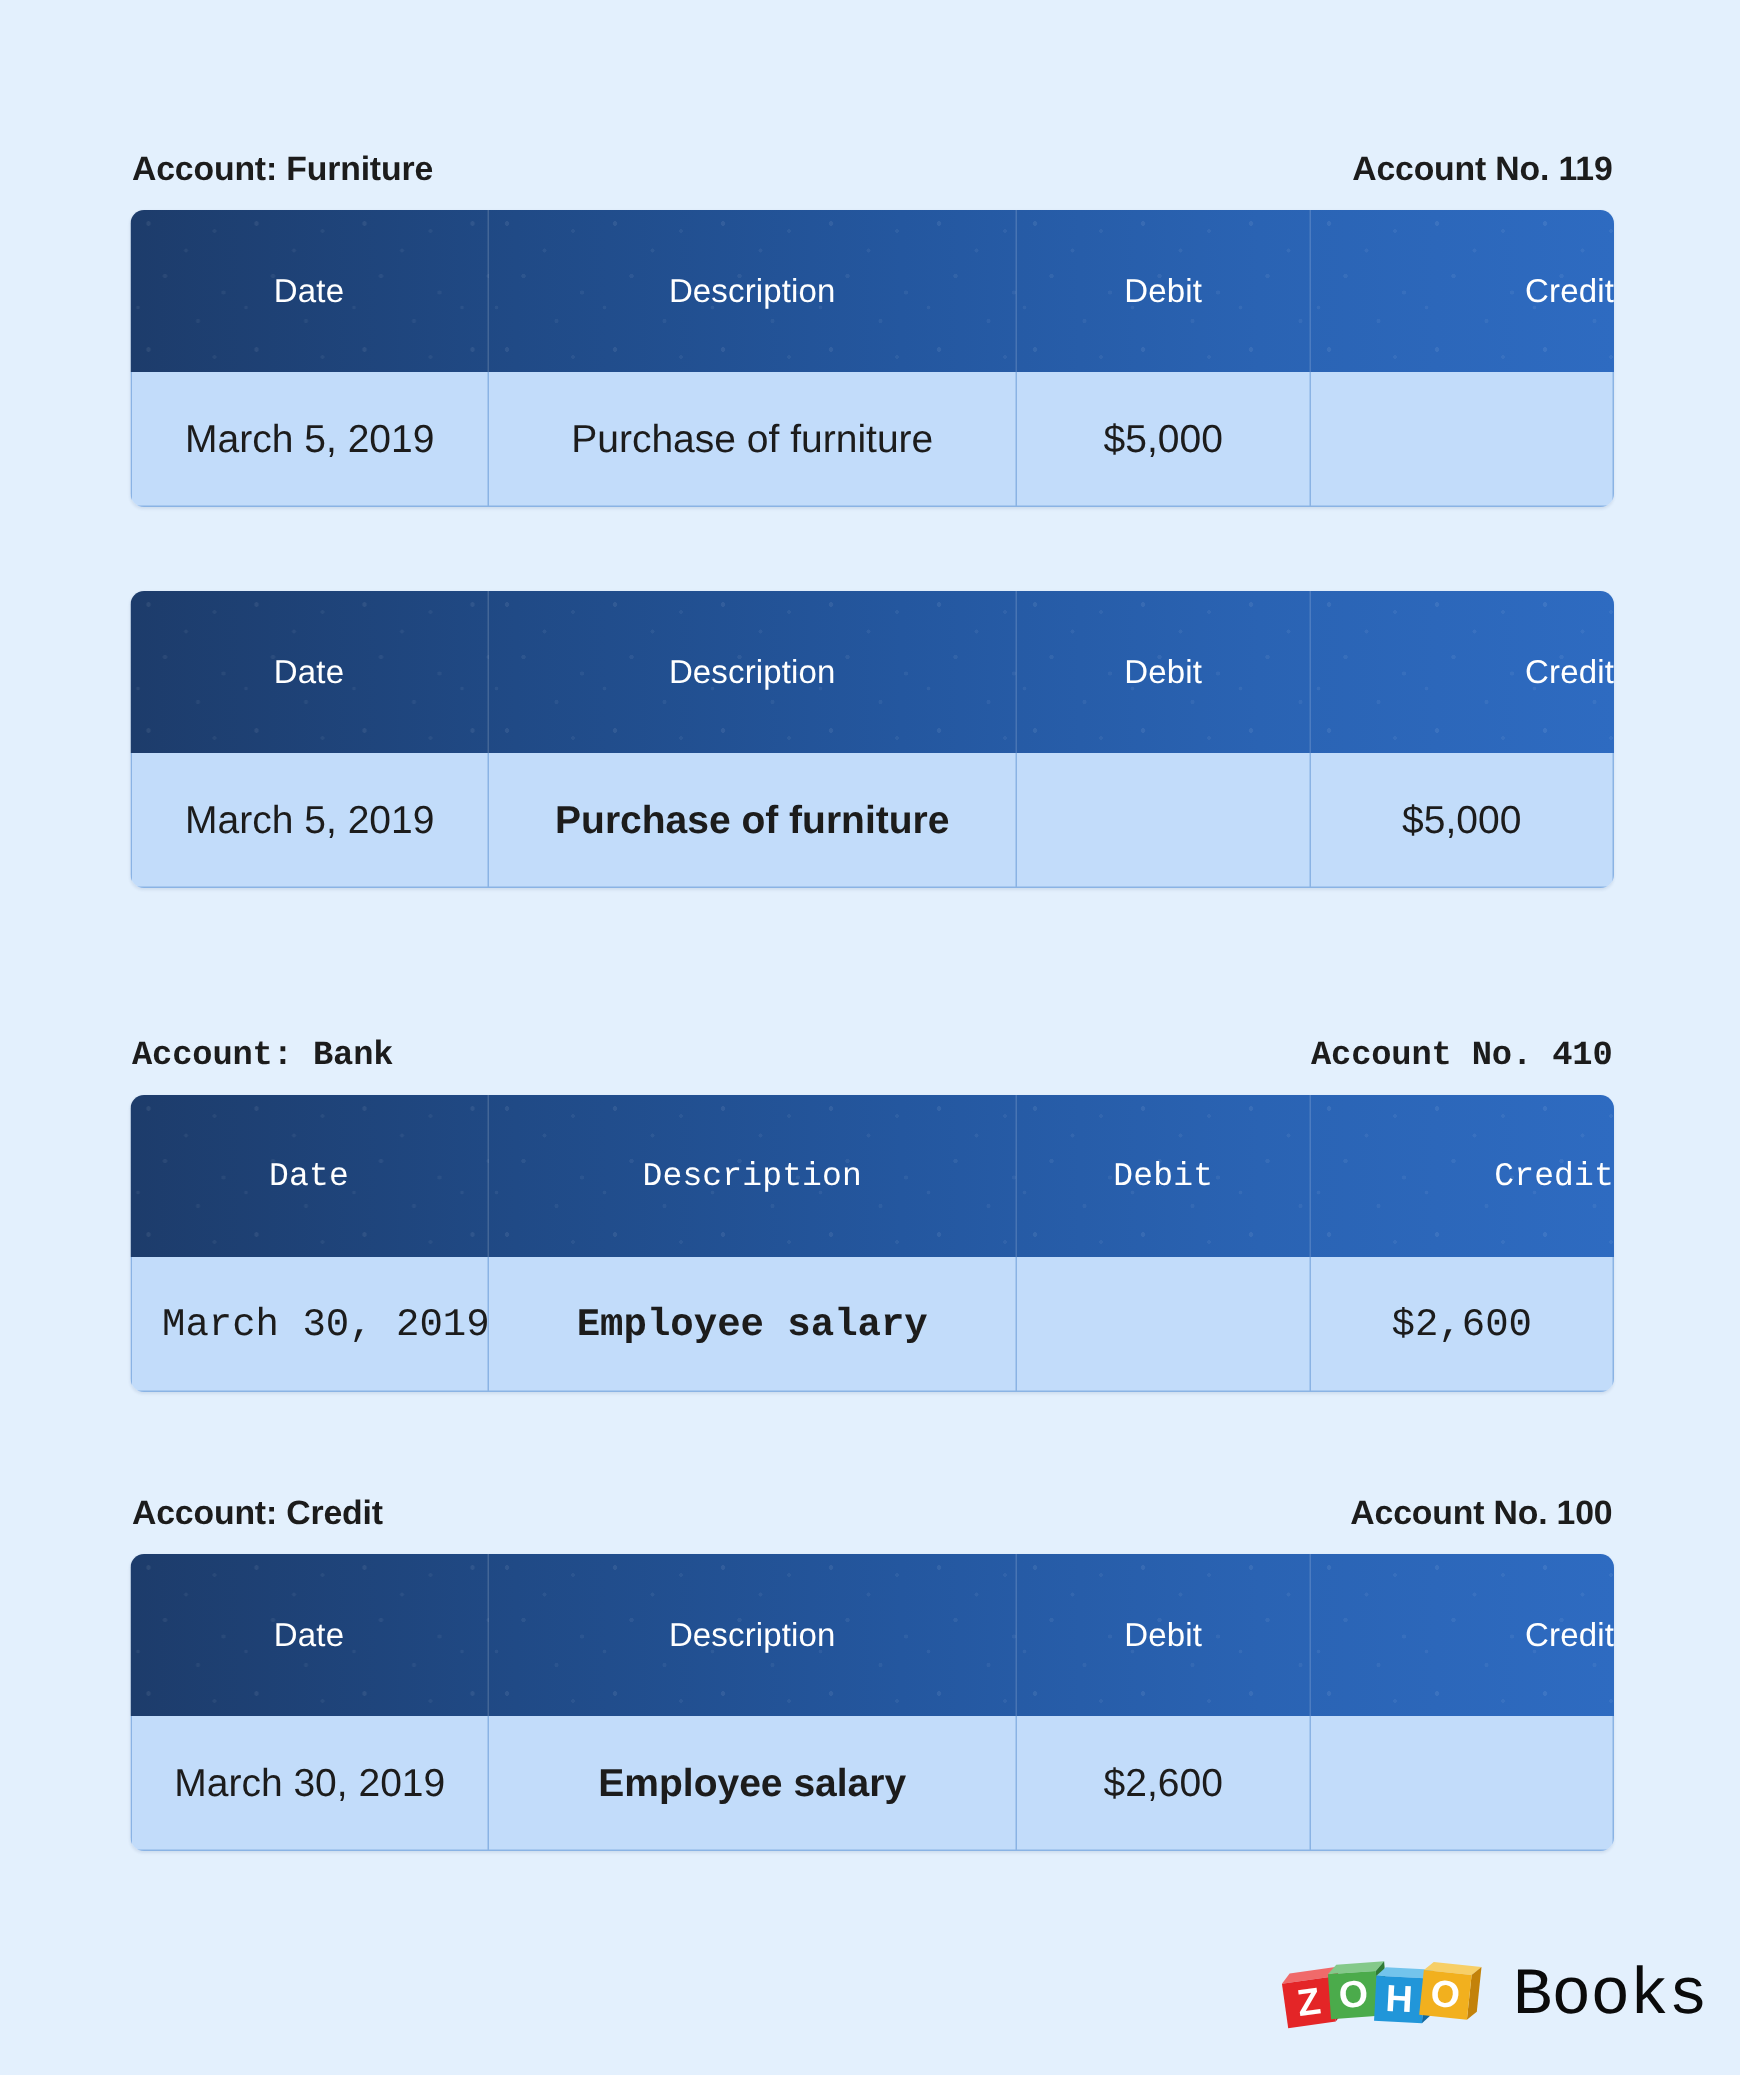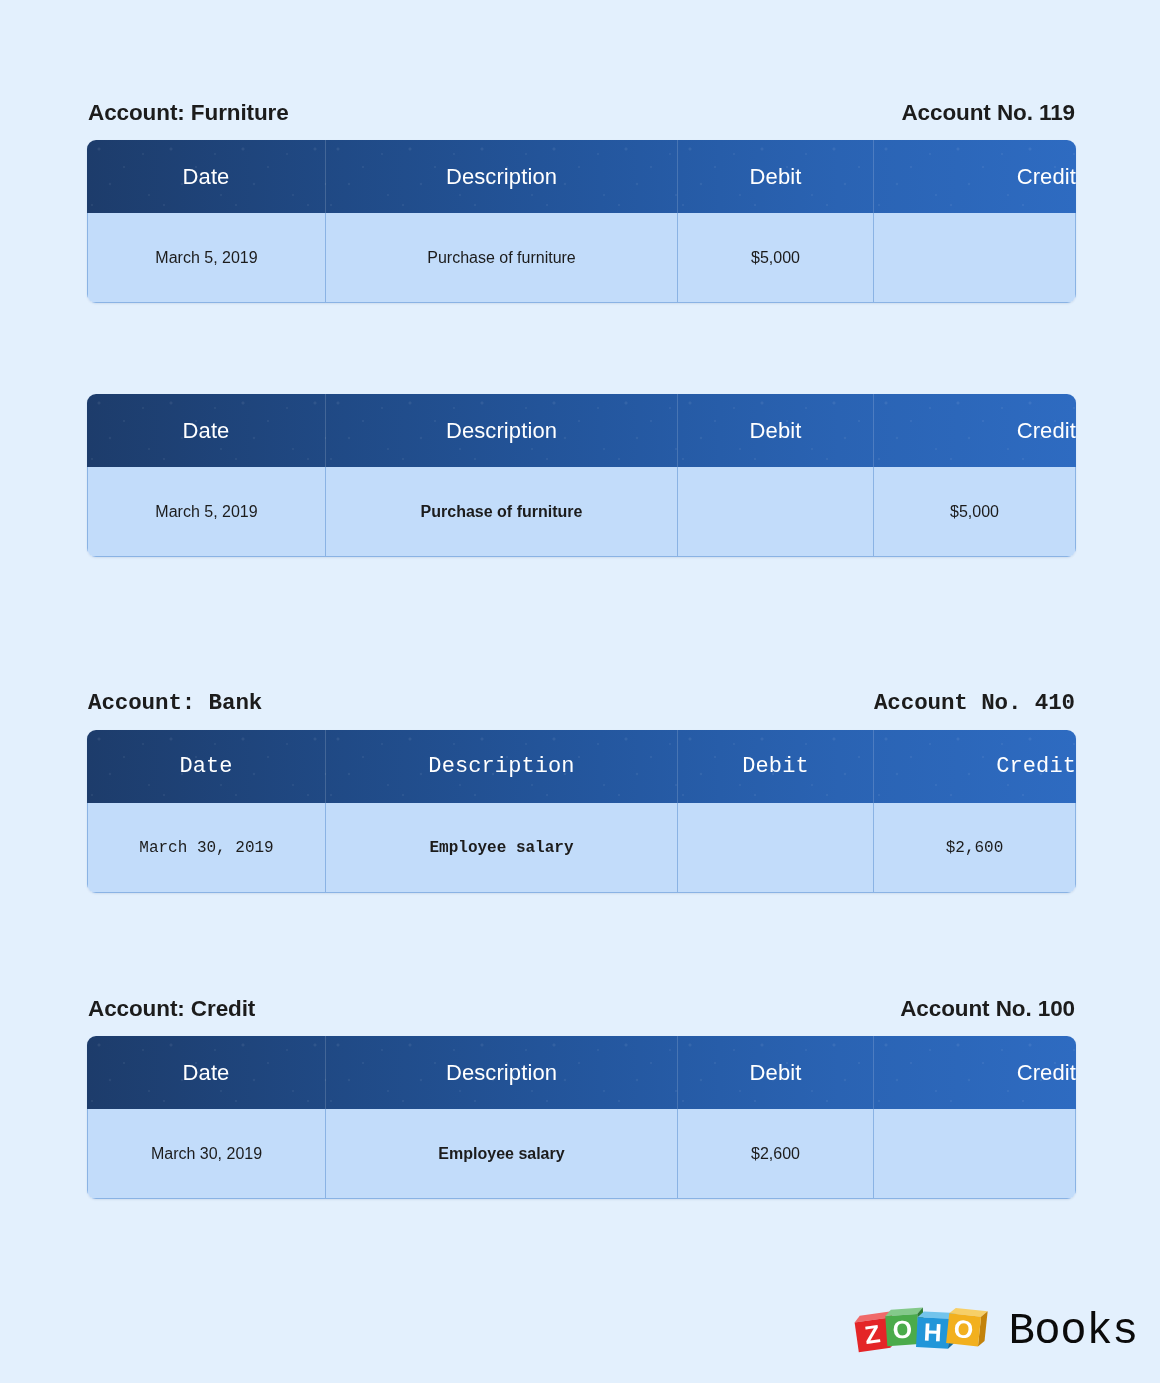--- a/index.html
+++ b/index.html
@@ -63,21 +63,21 @@
   .ledger-table col.c-date { width: 239px; }
   .ledger-table col.c-desc { width: 352px; }
   .ledger-table col.c-debit { width: 196px; }
   .ledger-table col.c-credit { width: 202px; }
 
   thead tr {
     position: relative;
   }
 
   thead th {
-    height: 73px;
+    height: 108px;
     padding: 0;
     font-size: 22px;
     font-weight: normal;
     color: #ffffff;
     text-align: center;
     vertical-align: middle;
     letter-spacing: 0.1px;
     border-right: 1px solid rgba(255, 255, 255, 0.16);
     position: relative;
     background-image:
@@ -95,21 +95,21 @@
   
   thead {
     background: linear-gradient(90deg, #1d3c6b 0%, #204a86 26%, #24579f 52%, #2a63b3 76%, #2e6bc1 100%);
   }
 
   tbody td {
     height: 90px;
     padding: 0 20px;
     background: #c2dcfa;
     color: #1c1c1c;
-    font-size: 16px;
+    font-size: 26px;
     text-align: center;
     vertical-align: middle;
     border-right: 1px solid #8ab3e4;
     border-bottom: 1px solid #8ab3e4;
     box-sizing: border-box;
     white-space: nowrap;
   }
   tbody td:first-child { border-left: 1px solid #8ab3e4; }
   tbody td:last-child  { border-right: 1px solid #8ab3e4; }
 

